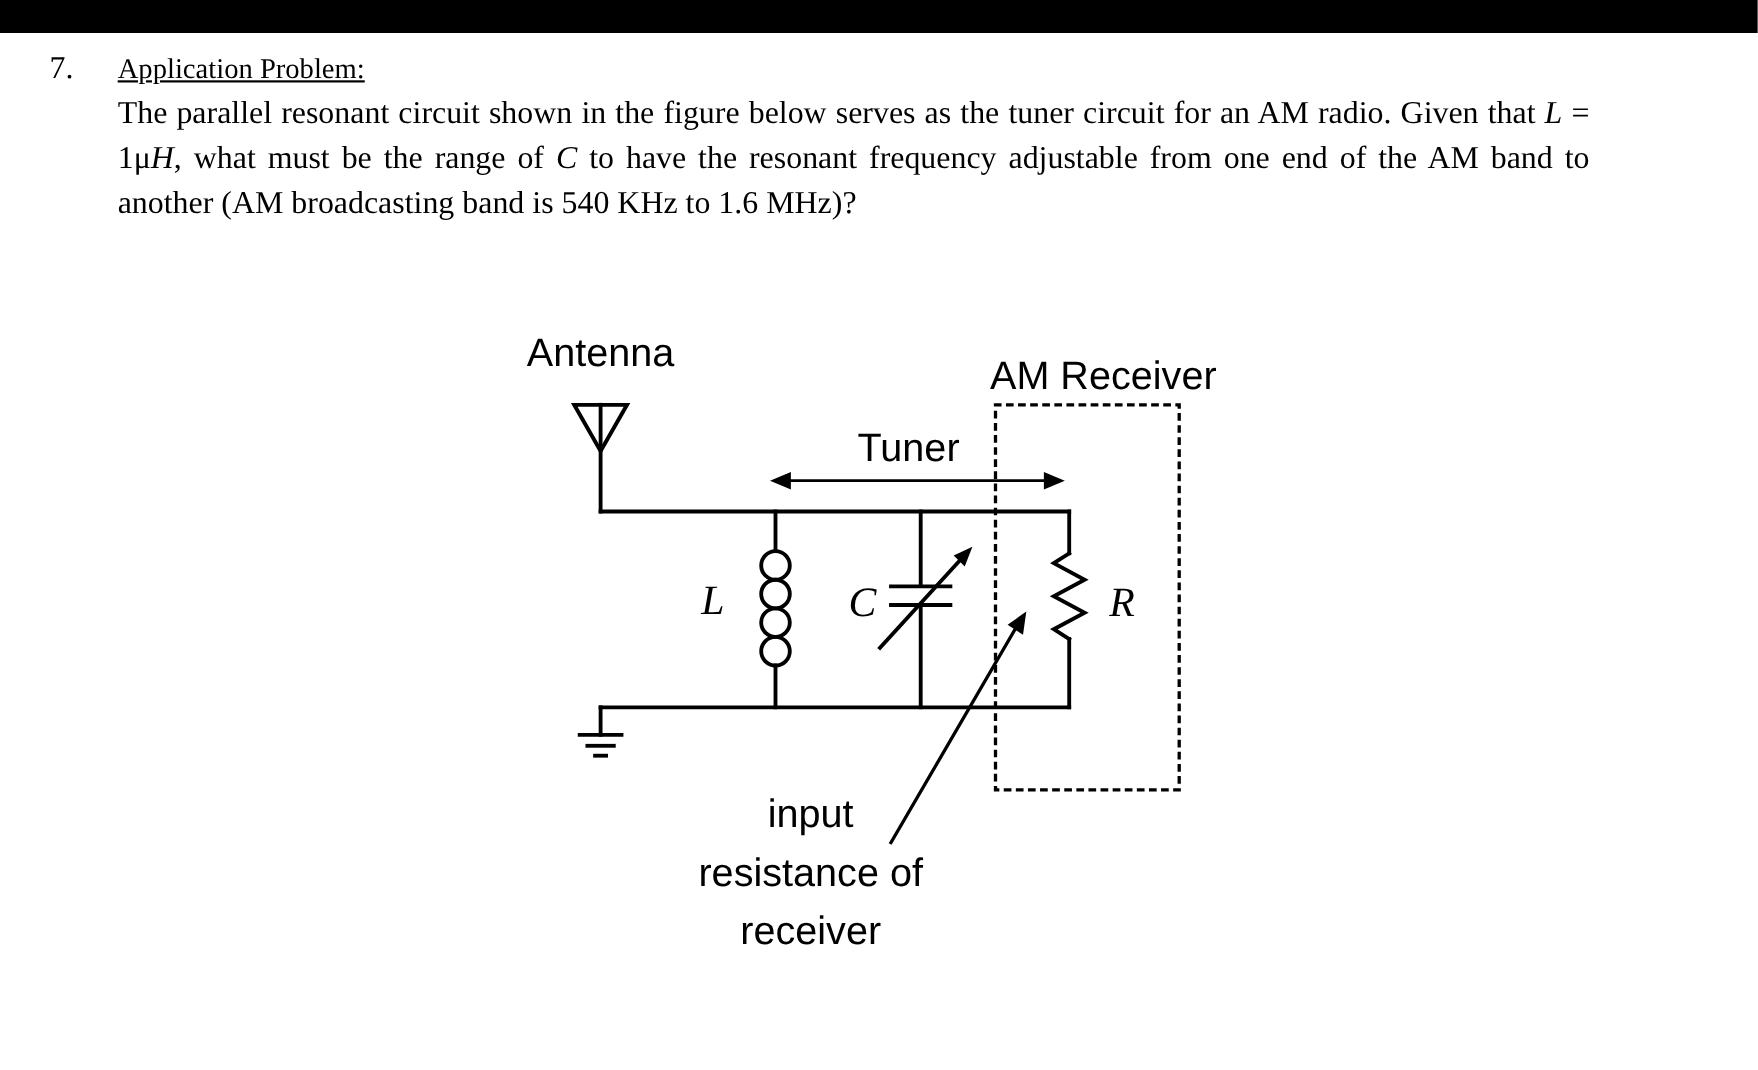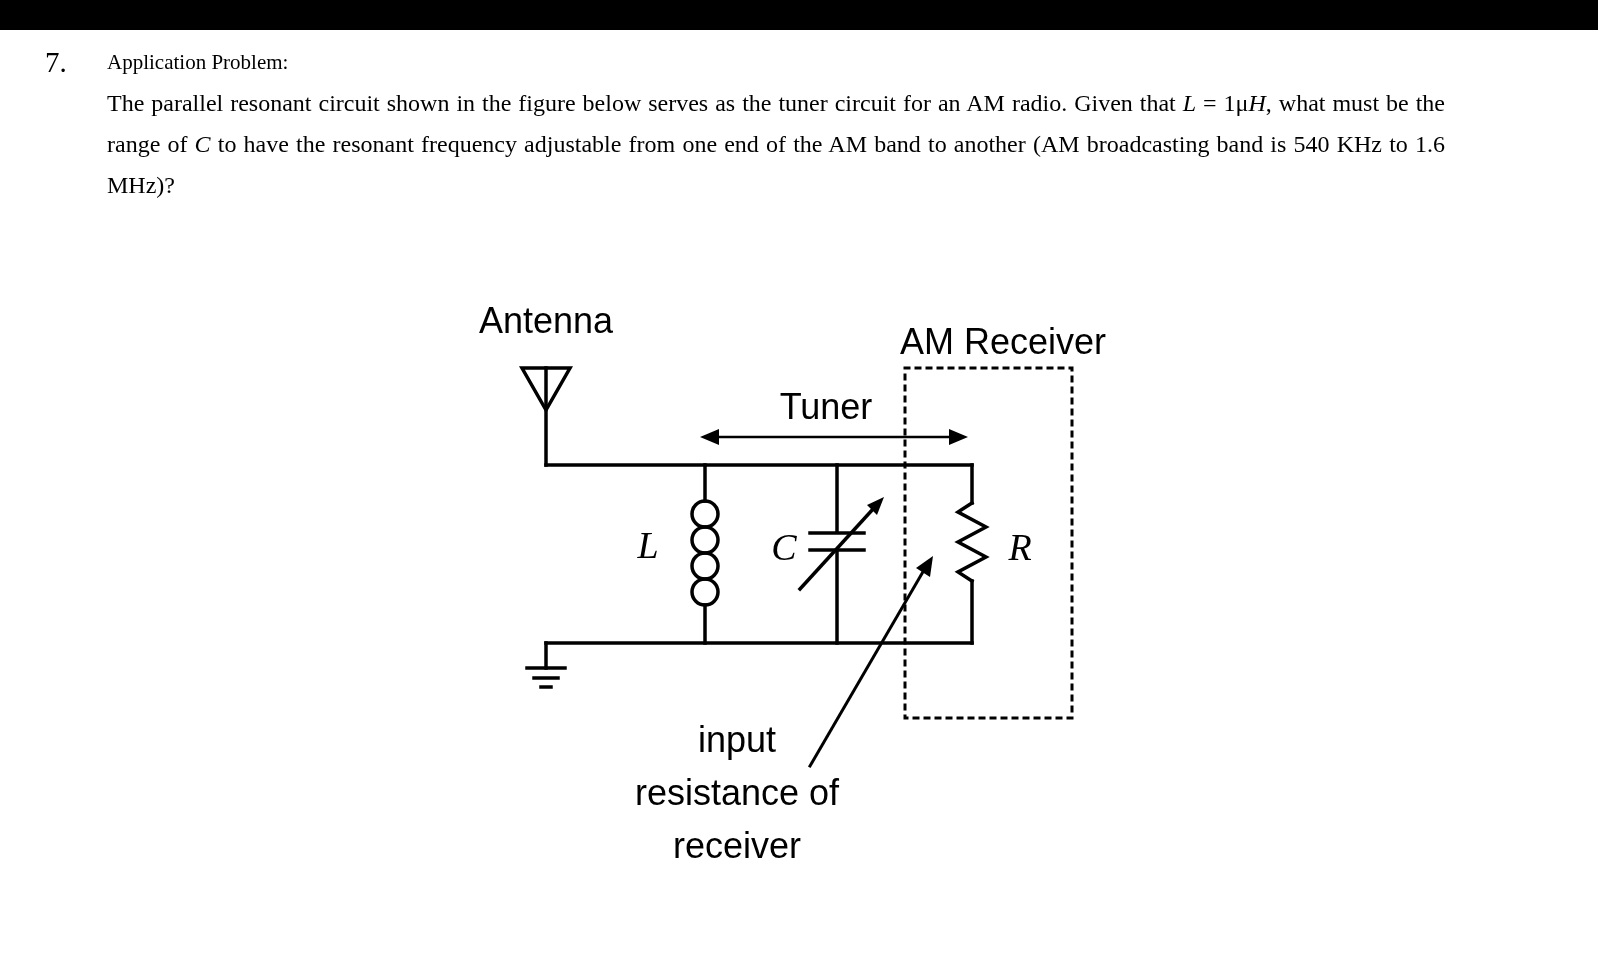--- a/index.html
+++ b/index.html
@@ -34,26 +34,27 @@
   }
   .problem-number {
     width: 62px;
     font-size: 29px;
     line-height: 41px;
   }
   .problem-content {
     width: 1338px;
   }
   .problem-heading {
-    font-size: 21px;
+    font-size: 26px;
     line-height: 41px;
+    text-decoration: underline;
   }
   .problem-body {
     margin: 0;
-    font-size: 24px;
+    font-size: 29px;
     line-height: 41px;
     text-align: justify;
   }
   .problem-body i {
     font-style: italic;
   }
   svg.figure {
     position: absolute;
     left: 0; top: 0;
     width: 1598px;

